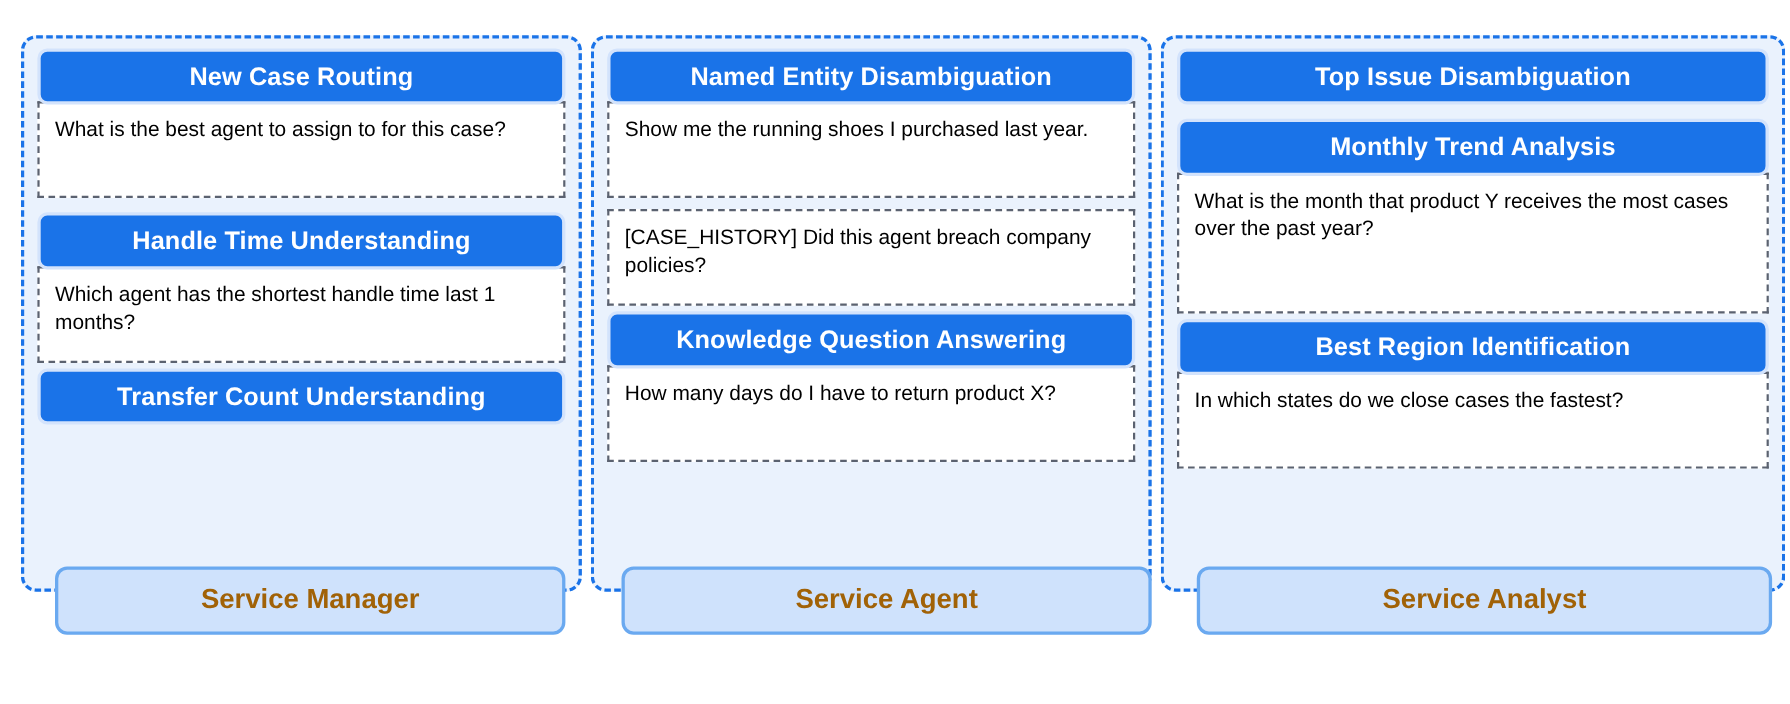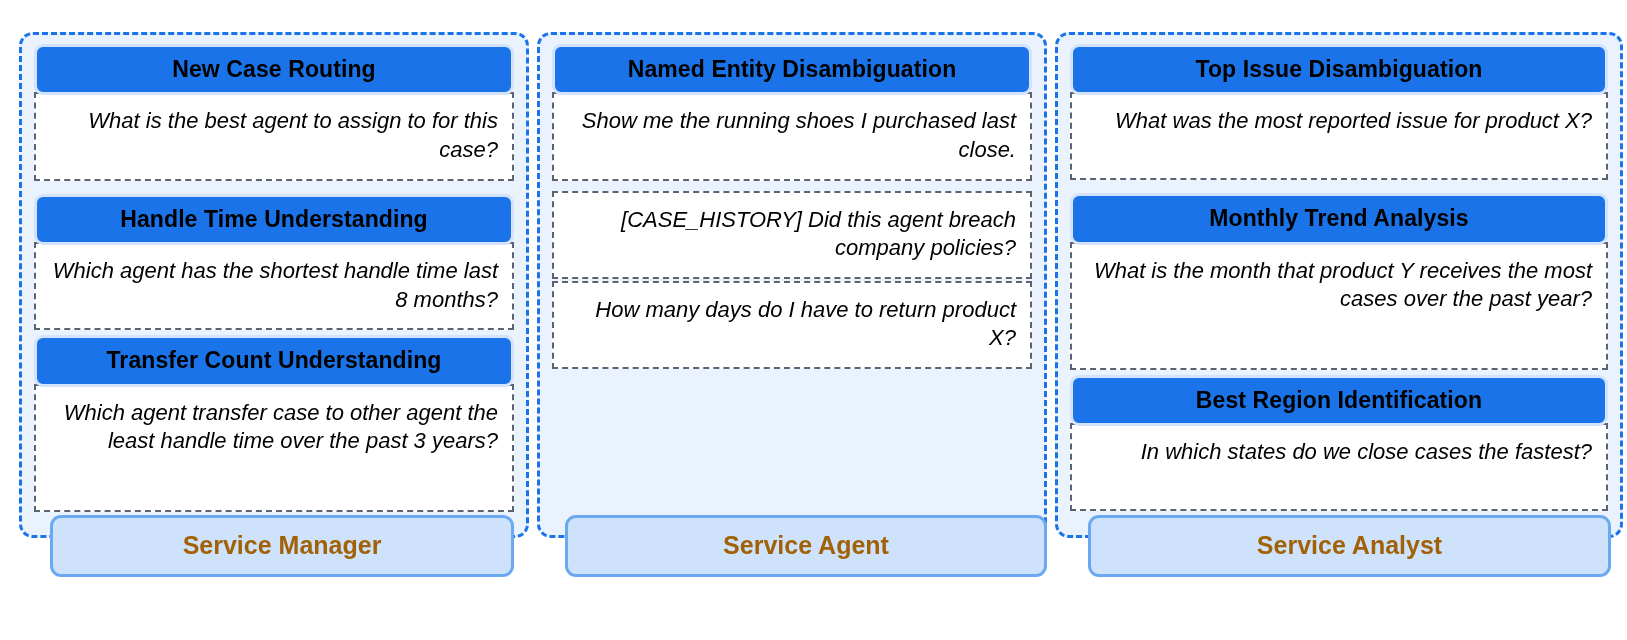--- a/index.html
+++ b/index.html
@@ -58,48 +58,47 @@
     position: relative;
     box-sizing: border-box;
     width: 100%;
   }
 
   
   .card-header {
     box-sizing: border-box;
     width: 100%;
     background: #1a73e8;
-    color: #000000;
+    color: #ffffff;
     font-weight: bold;
     font-size: 23px;
     line-height: 1.15;
     text-align: center;
     border-radius: 9px;
     border: 3px solid #d3e3fc;
     padding: 9px 10px 10px 10px;
     letter-spacing: 0.1px;
     position: relative;
     z-index: 2;
   }
 
   
   .card-body {
     box-sizing: border-box;
     width: 100%;
     background: #ffffff;
     border: 2px dashed #5b6270;
     color: #000000;
-    font-size: 22px;
+    font-size: 19px;
     line-height: 1.30;
-    text-align: right;
+    text-align: left;
     padding: 13px 14px 14px 14px;
     margin-top: -3px;
     position: relative;
     z-index: 1;
-    font-style: italic;
   }
   .card-body.h2 { min-height: 88px; }
   .card-body.h3 { min-height: 128px; }
 
   .card.c1 { margin-bottom: 13px; }
   .card.c2 { margin-bottom: 5px; }
   .card.c3 { margin-bottom: 0px; }
 
   
   .role-footer {
@@ -130,58 +129,57 @@
   <div class="column col-1">
     <div class="group-box">
 
       <div class="card c1">
         <div class="card-header">New Case Routing</div>
         <div class="card-body h2">What is the best agent to assign to for this case?</div>
       </div>
 
       <div class="card c2">
         <div class="card-header">Handle Time Understanding</div>
-        <div class="card-body h2">Which agent has the shortest handle time last 8 months?</div>
+        <div class="card-body h2">Which agent has the shortest handle time last 1 months?</div>
       </div>
 
       <div class="card c3">
         <div class="card-header">Transfer Count Understanding</div>
-        <div class="card-body h3">Which agent transfer case to other agent the least handle time over the past 3 years?</div>
       </div>
 
     </div>
     <div class="role-footer">Service Manager</div>
   </div>
 
   <div class="column col-2">
     <div class="group-box">
 
       <div class="card c1">
         <div class="card-header">Named Entity Disambiguation</div>
-        <div class="card-body h2">Show me the running shoes I purchased last close.</div>
+        <div class="card-body h2">Show me the running shoes I purchased last year.</div>
       </div>
 
       <div class="card c2">
         <div class="card-body h2">[CASE_HISTORY] Did this agent breach company policies?</div>
       </div>
 
       <div class="card c3">
+        <div class="card-header">Knowledge Question Answering</div>
         <div class="card-body h2">How many days do I have to return product X?</div>
       </div>
 
     </div>
     <div class="role-footer">Service Agent</div>
   </div>
 
   <div class="column col-3">
     <div class="group-box">
 
       <div class="card c1">
         <div class="card-header">Top Issue Disambiguation</div>
-        <div class="card-body h2">What was the most reported issue for product X?</div>
       </div>
 
       <div class="card c2">
         <div class="card-header">Monthly Trend Analysis</div>
         <div class="card-body h3">What is the month that product Y receives the most cases over the past year?</div>
       </div>
 
       <div class="card c3">
         <div class="card-header">Best Region Identification</div>
         <div class="card-body h2">In which states do we close cases the fastest?</div>

